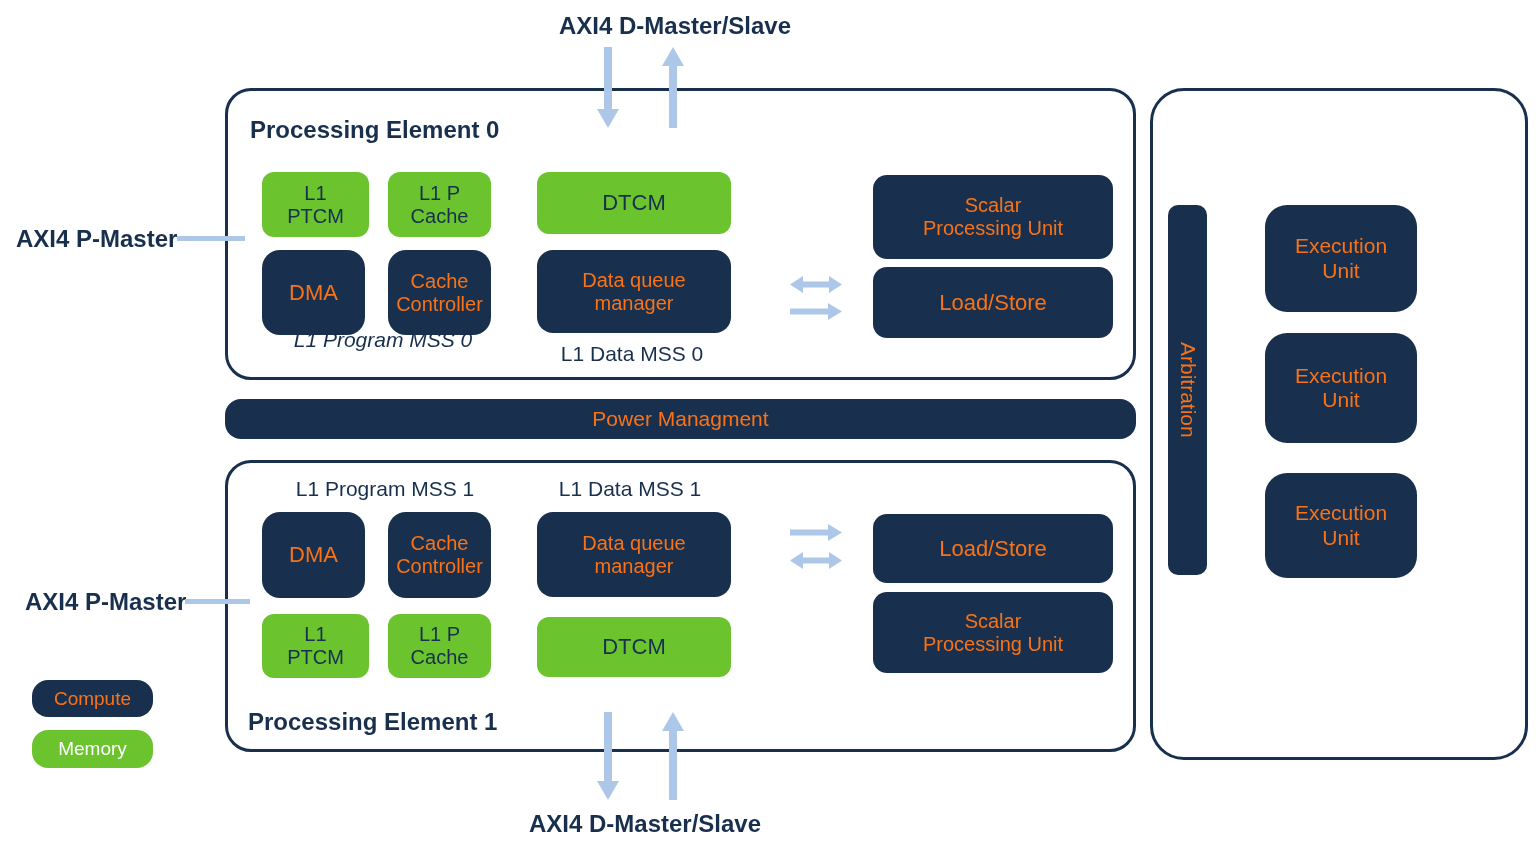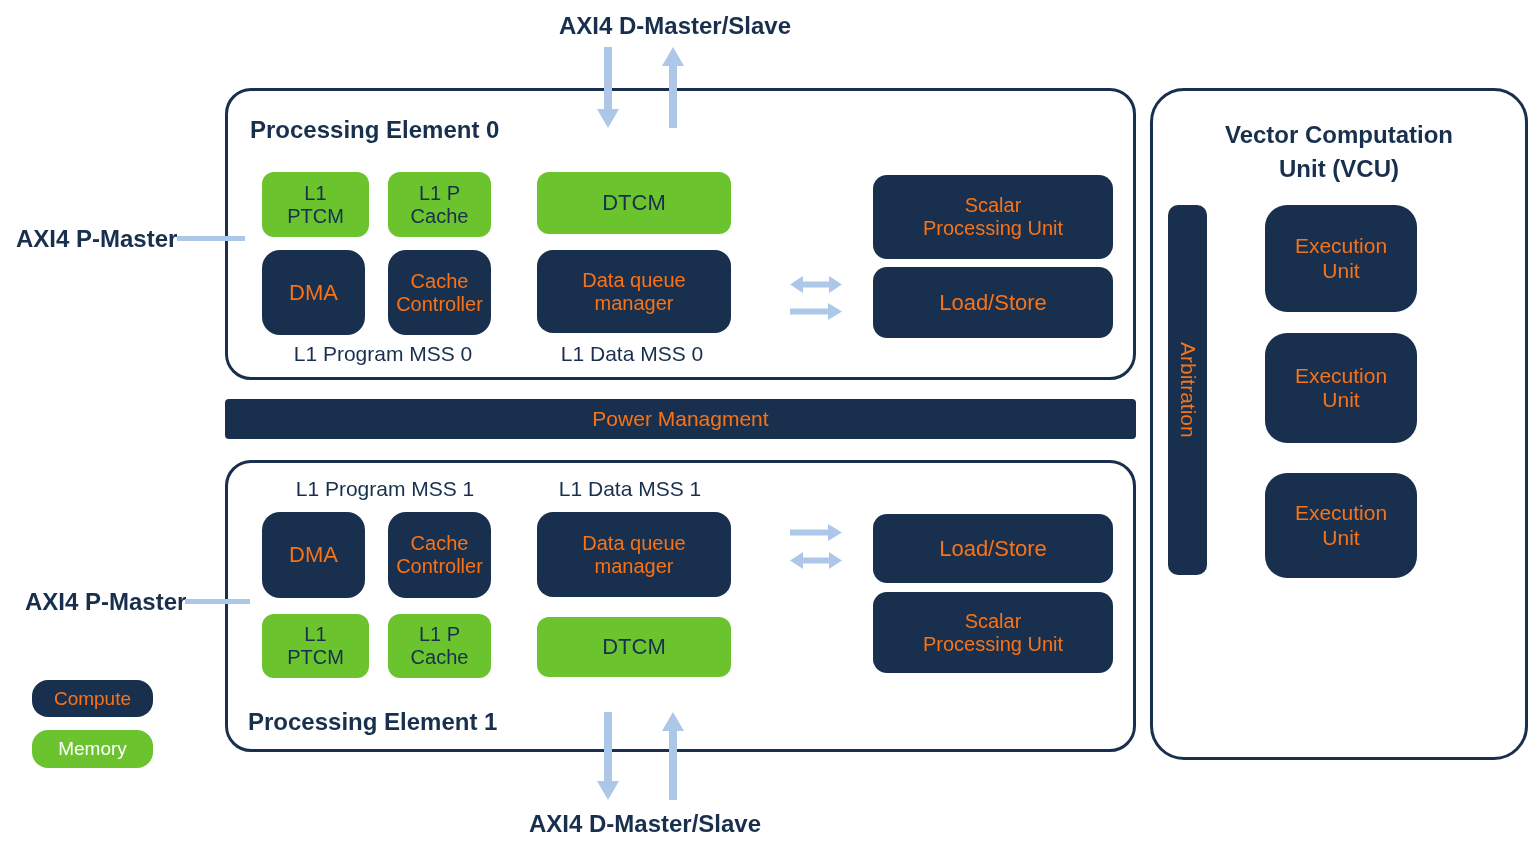--- a/index.html
+++ b/index.html
@@ -63,21 +63,21 @@
   <div class="block green" style="left:388px;top:172px;width:103px;height:65px;border-radius:12px;">L1 P
 Cache</div>
   <div class="block green" style="left:537px;top:172px;width:194px;height:62px;border-radius:12px;font-size:22px;">DTCM</div>
 
   <div class="block navy" style="left:262px;top:250px;width:103px;height:85px;border-radius:18px;font-size:22px;">DMA</div>
   <div class="block navy" style="left:388px;top:250px;width:103px;height:85px;border-radius:18px;">Cache
 Controller</div>
   <div class="block navy" style="left:537px;top:250px;width:194px;height:83px;border-radius:16px;">Data queue
 manager</div>
 
-  <div class="caption" style="left:283px;top:342px;width:200px;">L1 Program MSS 0</div>
+  <div class="caption" style="left:283px;top:328px;width:200px;font-style:italic;">L1 Program MSS 0</div>
   <div class="caption" style="left:532px;top:342px;width:200px;">L1 Data MSS 0</div>
 
   <div class="block navy" style="left:873px;top:175px;width:240px;height:84px;border-radius:14px;">Scalar
 Processing Unit</div>
   <div class="block navy" style="left:873px;top:267px;width:240px;height:71px;border-radius:14px;font-size:22px;">Load/Store</div>
 
   <div class="abs" style="left:790px;top:276px;">
     <svg width="52" height="17" viewBox="0 0 52 17">
         <g fill="var(--arrow-blue)">
       <polygon points="0,8.5 13,0 13,17"></polygon>
@@ -91,21 +91,21 @@
         <g fill="var(--arrow-blue)">
       <rect x="0" y="5.5" width="39" height="6"></rect>
           <polygon points="52,8.5 38,0 38,17"></polygon>
     </g>
       </svg>
   </div>
 
   <div class="buslabel" style="left:16px;top:225px;width:162px;text-align:left;">AXI4 P-Master</div>
   <div class="connector" style="left:177px;top:236px;width:68px;"></div>
 
-  <div class="block navy" style="left:225px;top:399px;width:911px;height:40px;border-radius:4px;font-size:21px;">Power Managment</div>
+  <div class="block navy" style="left:225px;top:399px;width:911px;height:40px;border-radius:16px;font-size:21px;">Power Managment</div>
 
   <div class="frame" style="left:225px;top:460px;width:911px;height:292px;"></div>
 
   <div class="caption" style="left:285px;top:477px;width:200px;">L1 Program MSS 1</div>
   <div class="caption" style="left:530px;top:477px;width:200px;">L1 Data MSS 1</div>
 
   <div class="block navy" style="left:262px;top:512px;width:103px;height:86px;border-radius:18px;font-size:22px;">DMA</div>
   <div class="block navy" style="left:388px;top:512px;width:103px;height:86px;border-radius:18px;">Cache
 Controller</div>
   <div class="block navy" style="left:537px;top:512px;width:194px;height:85px;border-radius:16px;">Data queue
@@ -174,22 +174,20 @@
         <g fill="var(--arrow-blue)">
       <polygon points="0,19 22,19 11,0"></polygon>
           <rect x="7" y="18" width="8" height="70"></rect>
     </g>
       </svg>
   </div>
 
   <div class="buslabel" style="left:420px;top:810px;width:450px;">AXI4 D-Master/Slave</div>
 
   <div class="frame" style="left:1150px;top:88px;width:378px;height:672px;border-radius:34px;"></div>
-  <div class="title" style="left:1160px;top:118px;width:358px;text-align:center;">Vector Computation
-Unit (VCU)</div>
 
   <div class="block navy vtext" style="left:1168px;top:205px;width:39px;height:370px;border-radius:10px;font-size:21px;">Arbitration</div>
 
   <div class="block navy" style="left:1265px;top:205px;width:152px;height:107px;border-radius:22px;font-size:21px;">Execution
 Unit</div>
   <div class="block navy" style="left:1265px;top:333px;width:152px;height:110px;border-radius:22px;font-size:21px;">Execution
 Unit</div>
   <div class="block navy" style="left:1265px;top:473px;width:152px;height:105px;border-radius:22px;font-size:21px;">Execution
 Unit</div>
 

